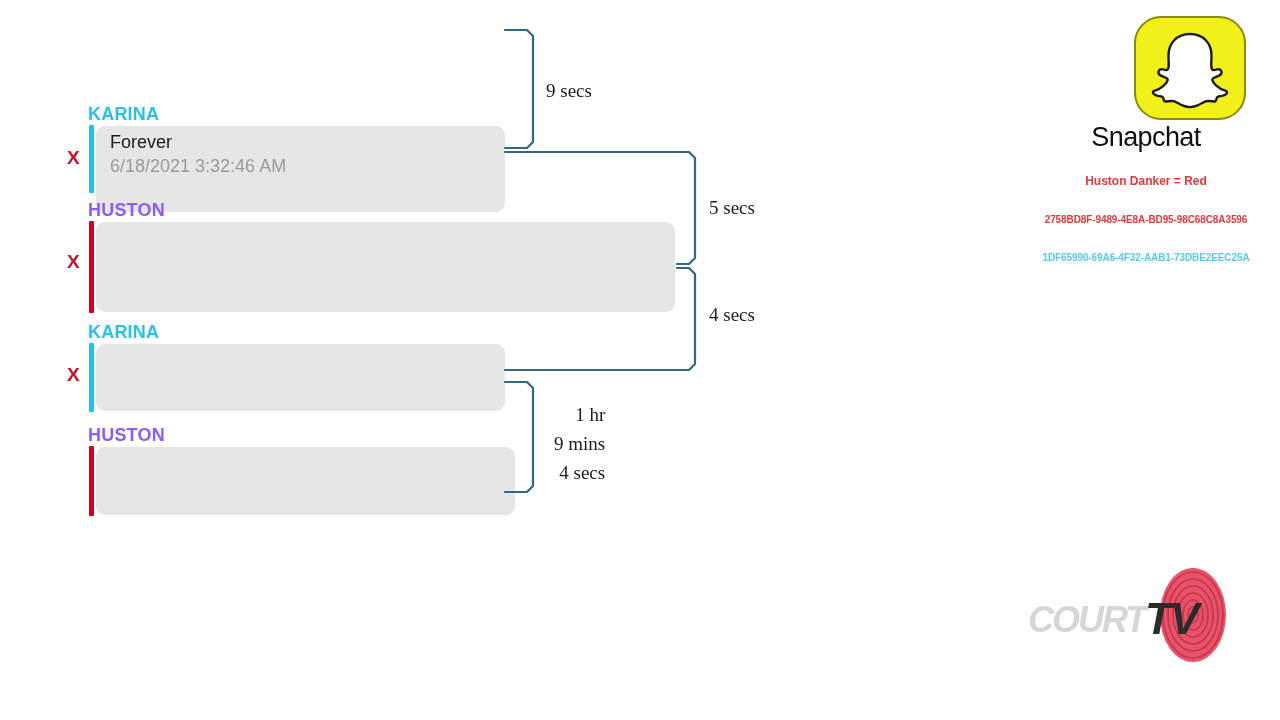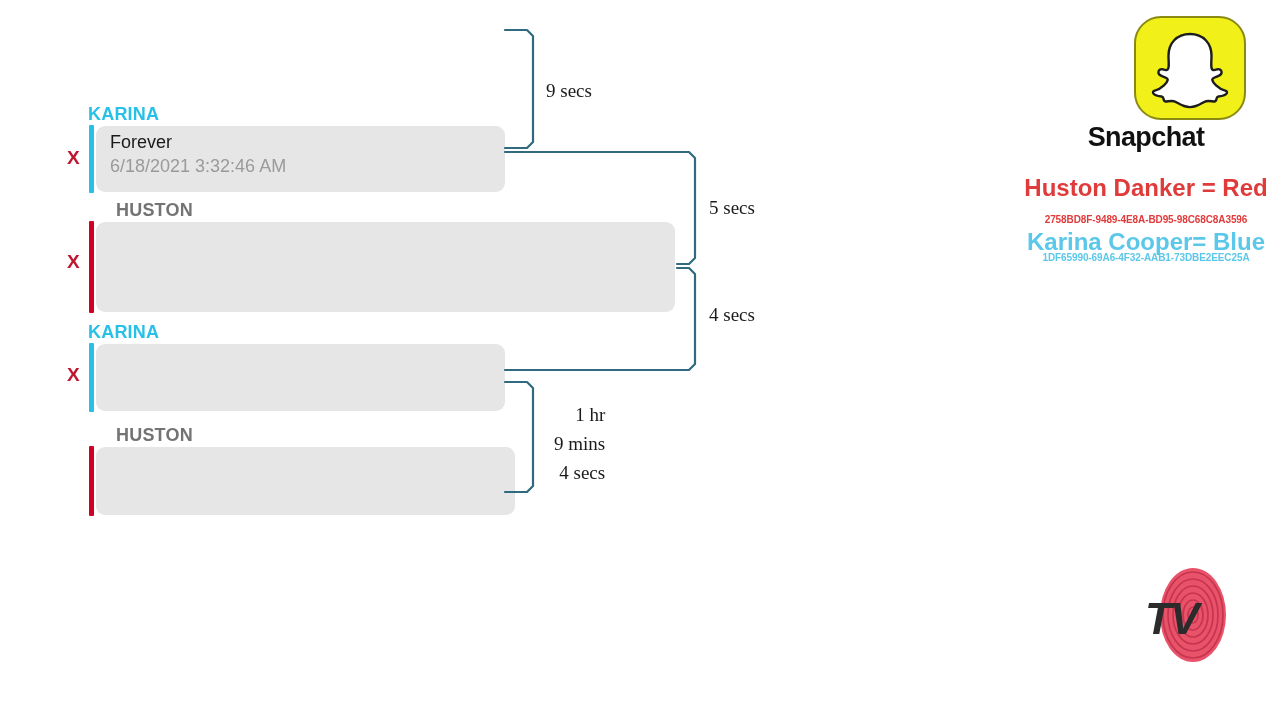--- a/index.html
+++ b/index.html
@@ -16,21 +16,21 @@
 
   .sender-label {
     position: absolute;
     font-size: 18px;
     font-weight: 700;
     letter-spacing: .2px;
     white-space: nowrap;
     font-family: "Liberation Sans", sans-serif;
   }
   .sender-karina { color: #29c0e8; }
-  .sender-huston { color: #737373; margin-left: 28px; }
+  .sender-huston { color: #8b5cf6; }
 
   .accent-bar { position: absolute; width: 5px; border-radius: 1px; }
   .accent-karina { background: #29c0e8; }
   .accent-huston { background: #d00024; }
 
   .bubble {
     position: absolute;
     background: #e6e6e6;
     border-radius: 9px;
   }
@@ -64,27 +64,27 @@
     font-family: Liberation Serif, serif;
   }
 
   
   #legend { position: absolute; left: 1012px; top: 0; width: 268px; height: 720px; }
 
   .sc-logo { position: absolute; left: 122px; top: 16px; width: 112px; height: 104px; }
   .sc-wordmark {
     position: absolute; left: 0; top: 122px; width: 268px;
     text-align: center;
-    font-size: 27px; font-weight: 700; letter-spacing: -.6px;
+    font-size: 27px; font-weight: 400; letter-spacing: -.6px;
     color: #111;
     font-family: "Liberation Sans", sans-serif;
   }
 
   .legend-line { position: absolute; width: 268px; text-align: center; white-space: nowrap; }
-  .legend-name { font-size: 24px; font-weight: 700; font-family: "Liberation Sans", sans-serif; }
+  .legend-name { font-size: 12px; font-weight: 700; font-family: "Liberation Sans", sans-serif; }
   .legend-name.red  { color: #e03b3b; }
   .legend-name.blue { color: #5bc8ea; }
   .legend-guid {
     font-size: 10px; font-weight: 700; letter-spacing: -.1px;
     font-family: "Liberation Sans", sans-serif;
   }
   .legend-guid.red  { color: #e03b3b; }
   .legend-guid.blue { color: #5bc8ea; }
   .legend-device { font-size: 19px; color: #1c1c1c; font-family: "Liberation Sans", sans-serif; }
 
@@ -106,21 +106,21 @@
 </style>
 </head>
 <body>
 
 <div id="stage">
 
   <div class="msg-row">
     <div class="x-mark" style="left:67px; top:147px;">X</div>
     <div class="sender-label sender-karina" style="left:88px; top:104px;">KARINA</div>
     <div class="accent-bar accent-karina" style="left:89px; top:125px; height:68px;"></div>
-    <div class="bubble" style="left:96px; top:126px; width:409px; height:66px;">
+    <div class="bubble" style="left:96px; top:126px; width:409px; height:86px;">
       <div class="bubble-text bubble-body">Forever</div>
       <div class="bubble-text bubble-time">6/18/2021 3:32:46 AM</div>
     </div>
   </div>
 
   <div class="msg-row">
     <div class="x-mark" style="left:67px; top:251px;">X</div>
     <div class="sender-label sender-huston" style="left:88px; top:200px;">HUSTON</div>
     <div class="accent-bar accent-huston" style="left:89px; top:221px; height:92px;"></div>
     <div class="bubble" style="left:96px; top:222px; width:579px; height:90px;">
@@ -209,21 +209,20 @@
                  -.4 -3 .1 -7 .1 -11.6
                  C77.5 27.6 69.5 18 56 18 z" fill="#ffffff" stroke="#1d1d1d" stroke-width="2.4" stroke-linejoin="round"></path>
       </svg>
     </div>
 
     <div class="sc-wordmark">Snapchat</div>
 
     <div class="legend-line legend-name red" style="top:174px;">Huston Danker = Red</div>
     <div class="legend-line legend-guid red" style="top:214px;">2758BD8F-9489-4E8A-BD95-98C68C8A3596</div>
 
-    <div class="legend-line legend-name blue" style="top:228px;">Karina Cooper= Blue</div>
     <div class="legend-line legend-guid blue" style="top:252px;">1DF65990-69A6-4F32-AAB1-73DBE2EEC25A</div>
 
   </div>
 
   <div id="courttv">
     <div class="ctv-print">
       <svg width="74" height="98" viewBox="0 0 74 98">
         <defs>
           <clipPath id="fpclip">
             <ellipse cx="37" cy="49" rx="33" ry="47"></ellipse>
@@ -233,16 +232,17 @@
         <g clip-path="url(#fpclip)" fill="none" stroke="#c0304a" stroke-width="1.7" opacity=".85">
           <ellipse cx="37" cy="49" rx="5" ry="8"></ellipse>
           <ellipse cx="37" cy="49" rx="10" ry="15"></ellipse>
           <ellipse cx="37" cy="49" rx="15" ry="22"></ellipse>
           <ellipse cx="37" cy="49" rx="20" ry="29"></ellipse>
           <ellipse cx="37" cy="49" rx="25" ry="36"></ellipse>
           <ellipse cx="37" cy="49" rx="30" ry="43"></ellipse>
         </g>
       </svg>
     </div>
+    <div class="ctv-court">COURT</div>
     <div class="ctv-tv">TV</div>
   </div>
 
 </div>
 
 </body></html>

